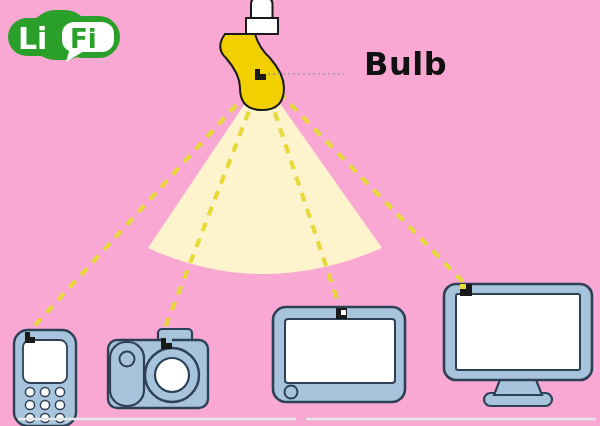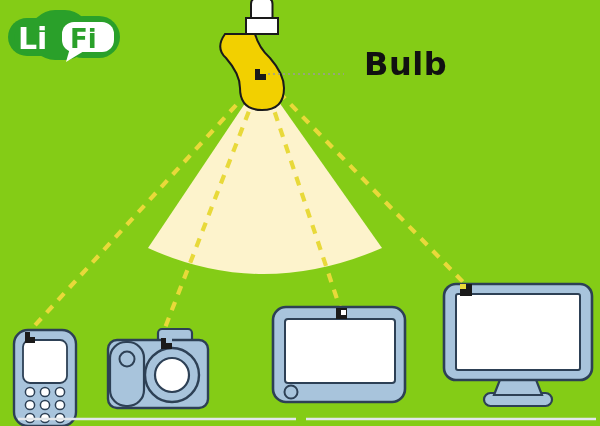--- a/index.html
+++ b/index.html
@@ -8,21 +8,21 @@
     padding: 0;
     background: #ffffff;
   }
   body {
     font-family: "Liberation Sans", sans-serif;
   }
   #stage {
     position: relative;
     width: 600px;
     height: 426px;
-    background: #84cc16;
+    background: #f9a8d4;
     overflow: hidden;
   }
   #scene-svg {
     position: absolute;
     left: 0;
     top: 0;
     width: 600px;
     height: 426px;
     display: block;
   }

